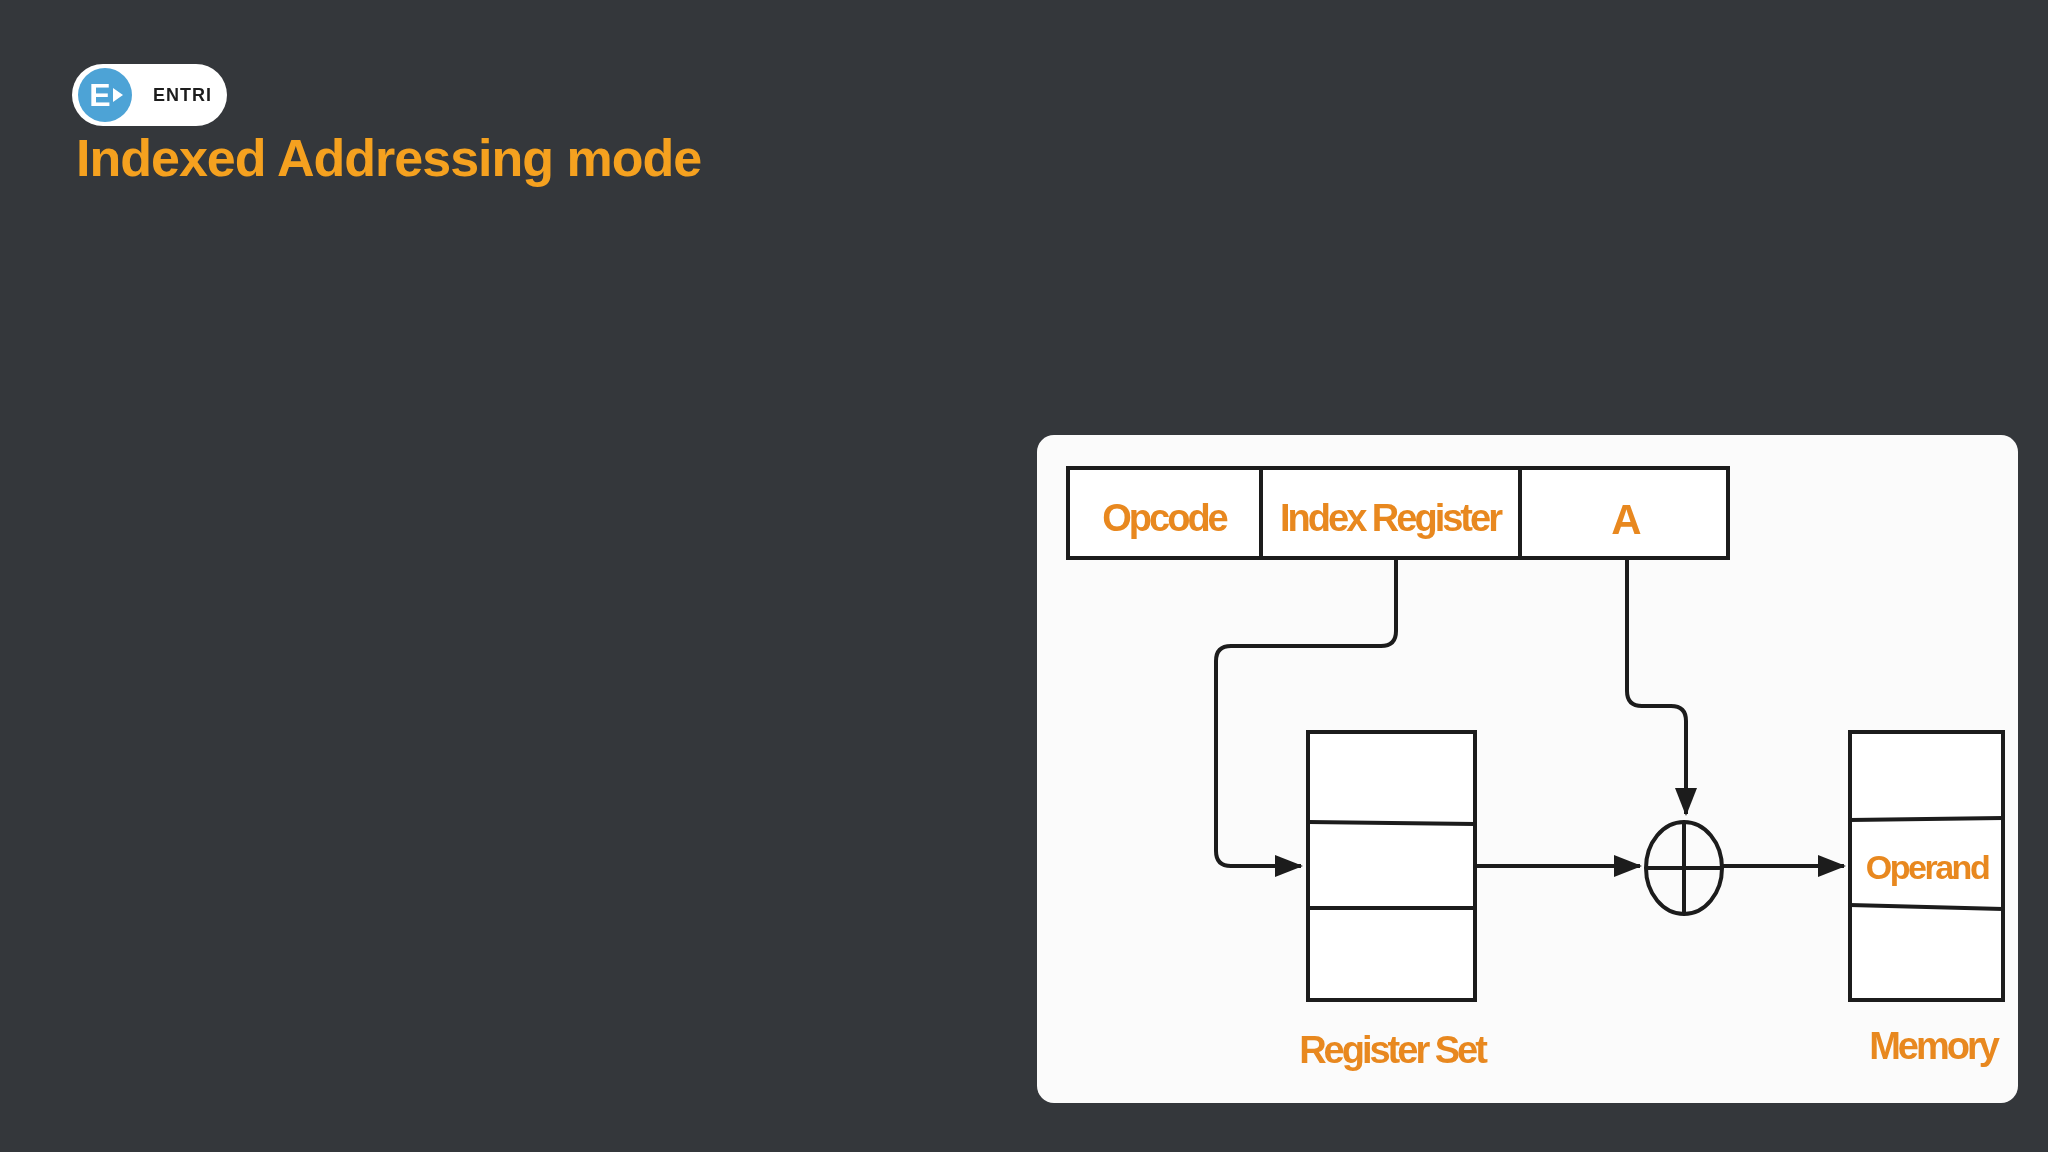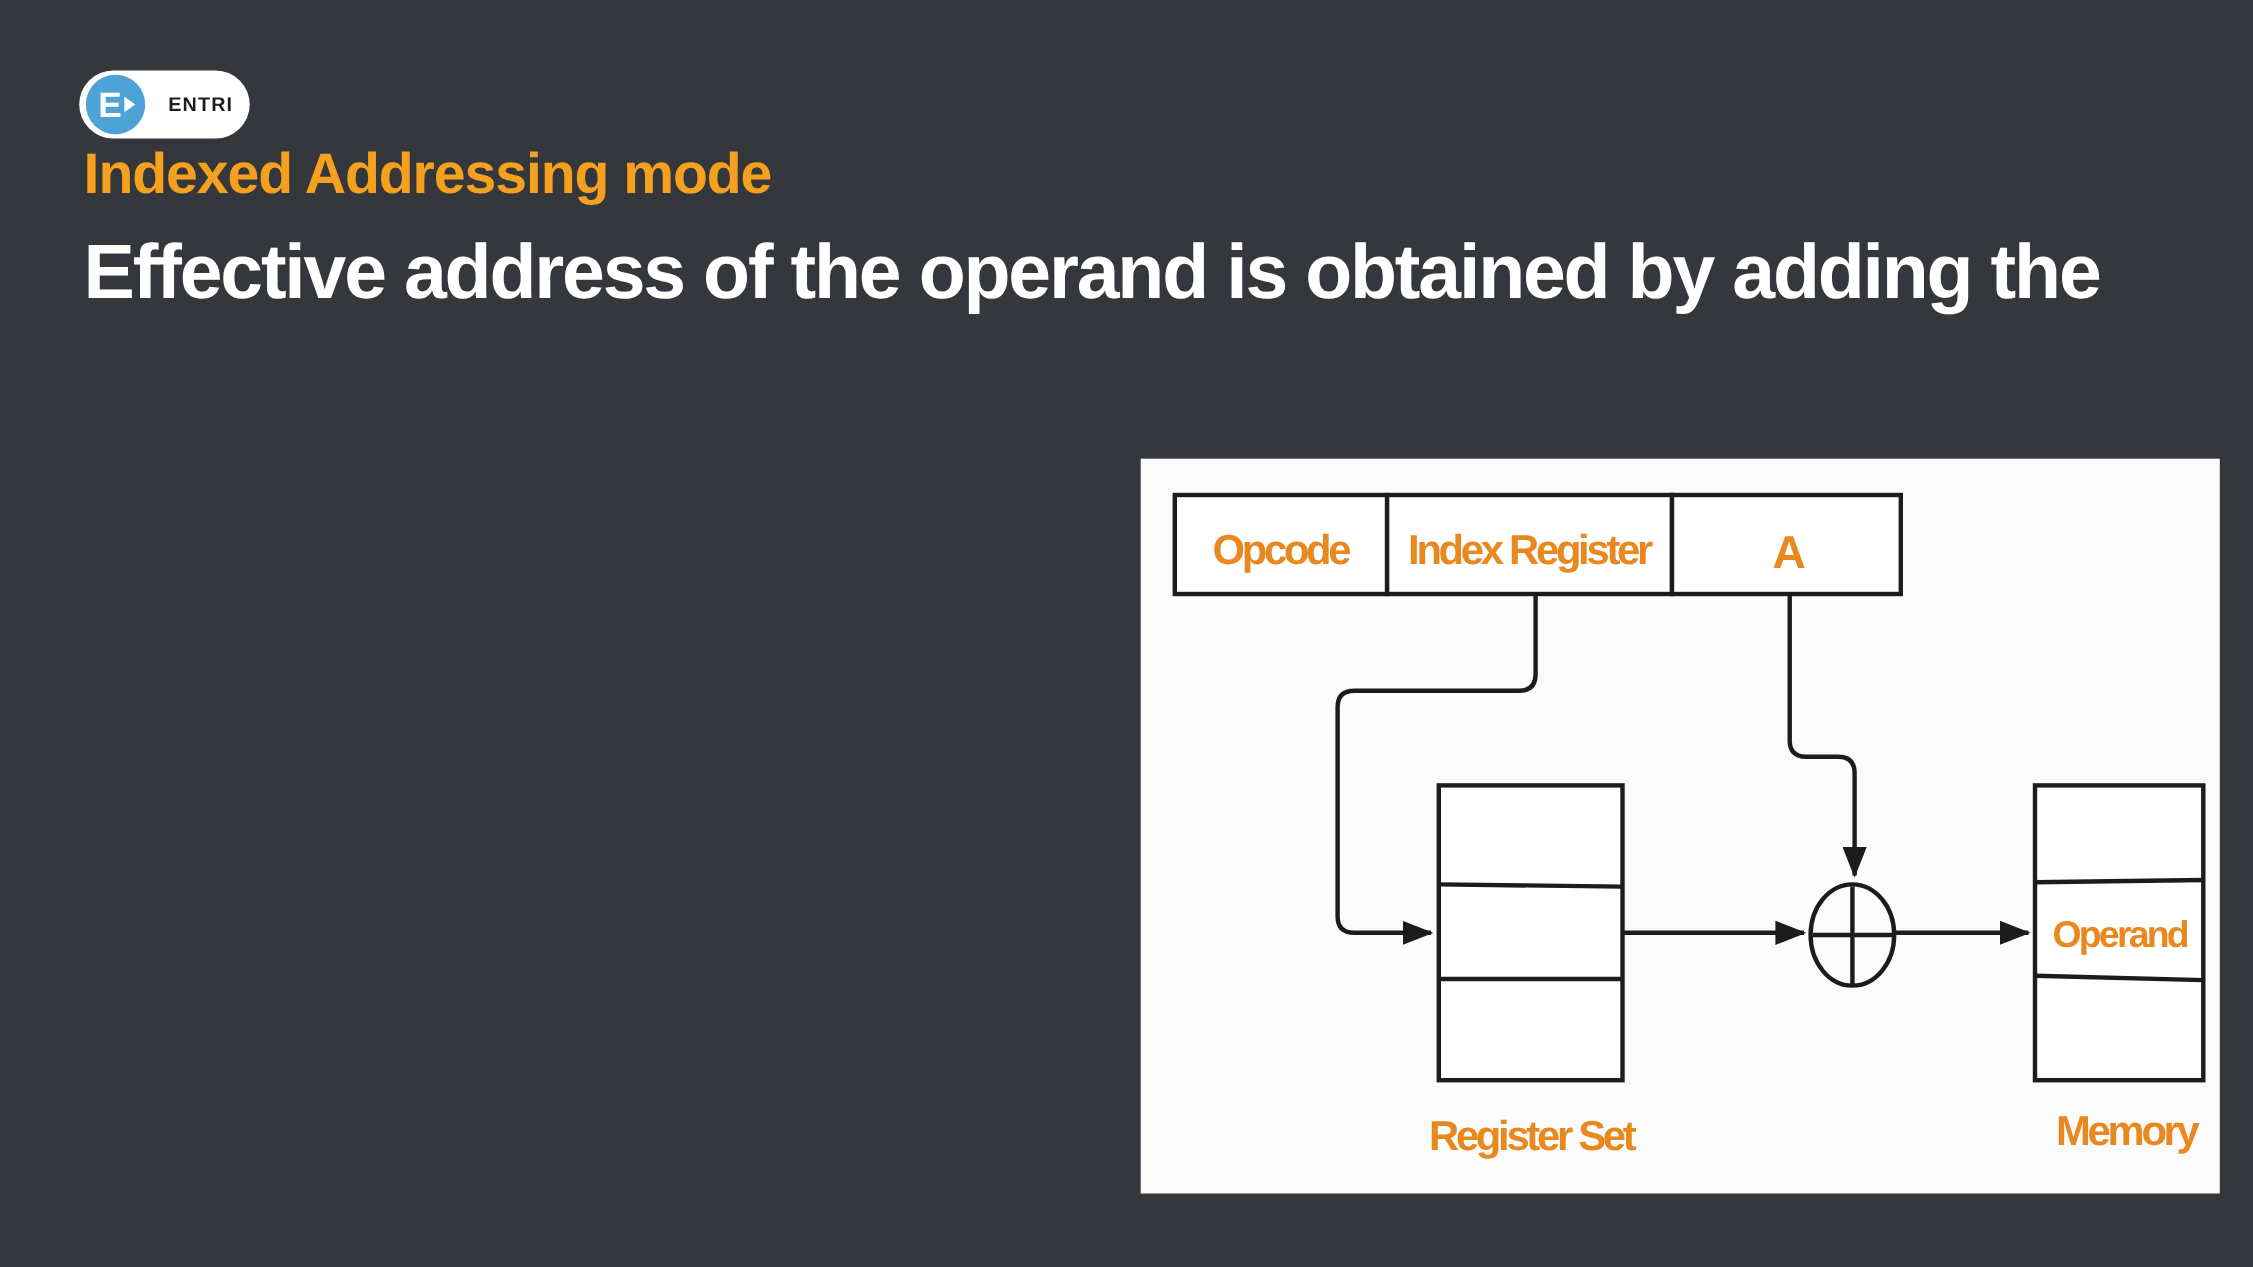--- a/index.html
+++ b/index.html
@@ -51,22 +51,23 @@
     letter-spacing:-1px;color:var(--accent);white-space:nowrap;
   }
   .body-text{
     position:absolute;left:76px;top:201px;width:1920px;
     color:var(--body_text);font-weight:bold;
     font-size:70px;line-height:92px;letter-spacing:-2px;
   }
   .body-line{white-space:nowrap;}
   
   .diagram{
-    position:absolute;left:1037px;top:417px;width:981px;height:668px;
+    position:absolute;left:1037px;top:435px;width:981px;height:668px;
     background:var(--panel);
+    border-radius:17px;
   }
   .diagram svg{display:block;}
   .box{fill:#ffffff;stroke:var(--stroke);stroke-width:4;}
   .wire{fill:none;stroke:var(--stroke);stroke-width:4;}
   .thin{fill:none;stroke:var(--stroke);stroke-width:4;}
   .arrowhead{fill:var(--stroke);}
   .dlabel{
     fill:var(--diagram_label);
     font-family:"Liberation Sans", sans-serif;
     font-weight:bold;font-size:38px;letter-spacing:-3px;
@@ -83,21 +84,20 @@
     <div class="logo-circle">
       <span class="logo-e">E</span>
       <span class="logo-play"></span>
     </div>
     <span class="logo-brand">ENTRI</span>
   </div>
 
   <h1 class="title">Indexed Addressing mode</h1>
 
   <div class="body-text">
-    <div class="body-line">Effective address of the operand is obtained by adding the</div>
   </div>
 
   <div class="diagram">
     <svg width="981" height="668" viewBox="0 0 981 668">
       <defs>
         <marker id="arrow" markerUnits="userSpaceOnUse" markerWidth="28" markerHeight="22" refX="26" refY="11" orient="auto">
           <path class="arrowhead" d="M0,0 L28,11 L0,22 Z"></path>
         </marker>
       </defs>
 

